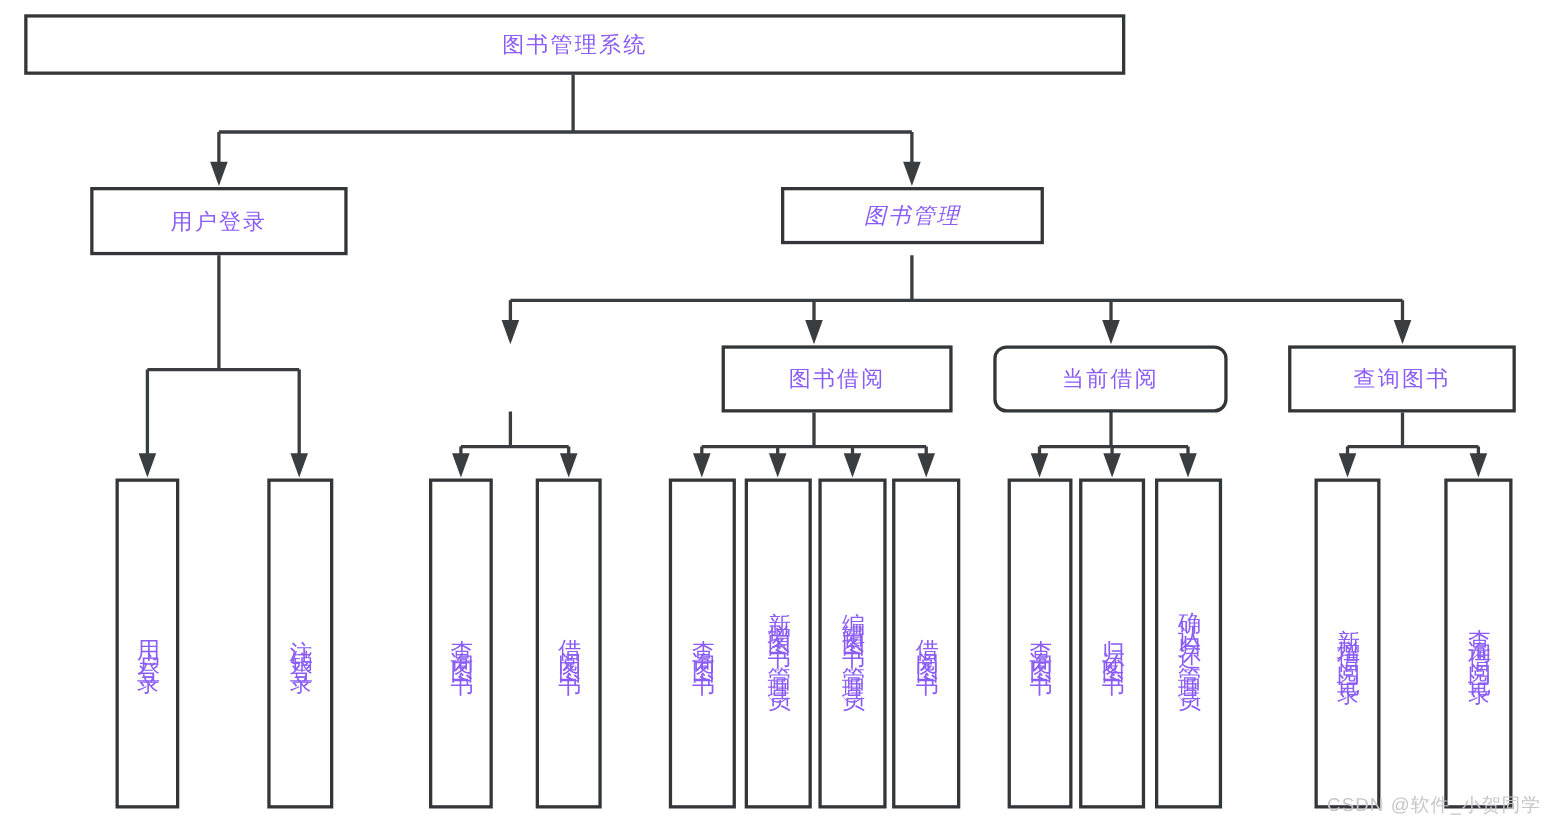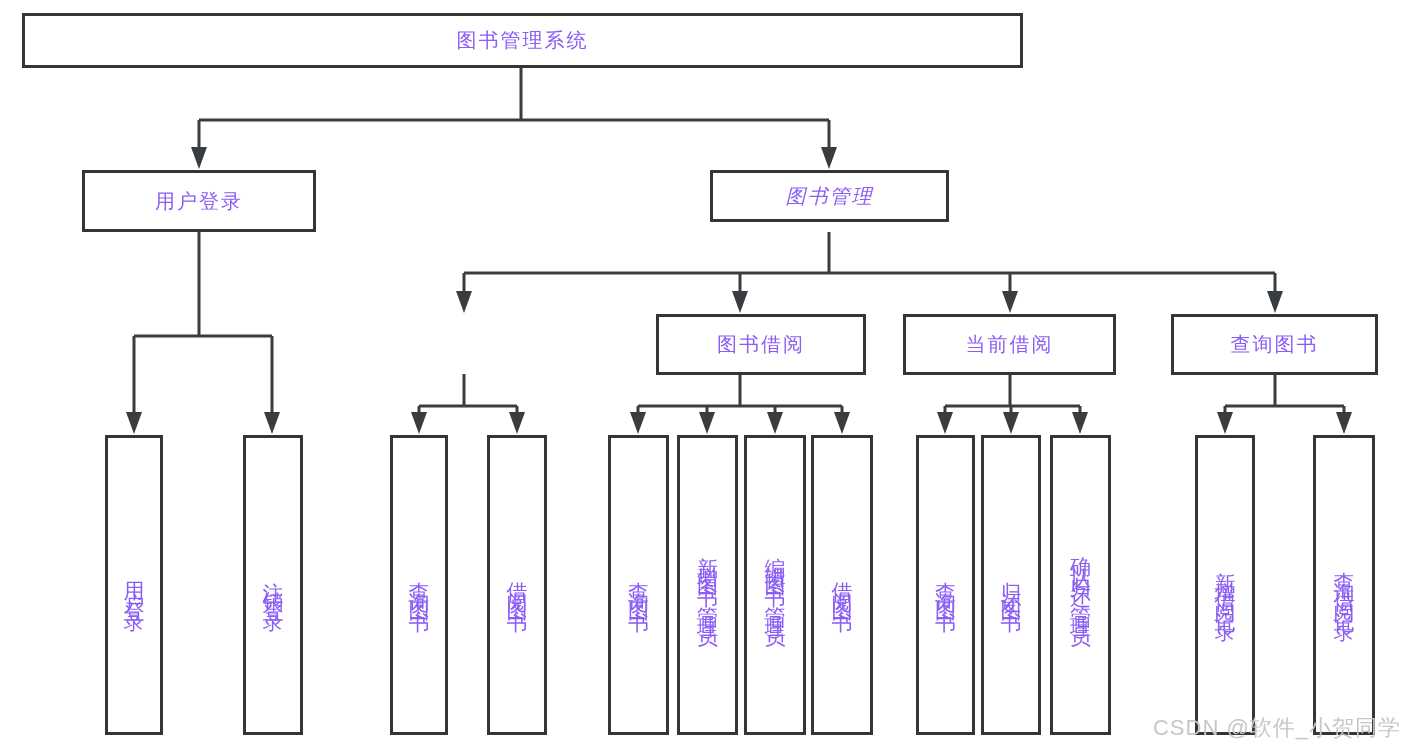--- a/index.html
+++ b/index.html
@@ -14,21 +14,21 @@
     display:flex; align-items:center; justify-content:center;
     white-space:nowrap;
   }
   .box  { font-size:20px; letter-spacing:2px; }
   .vbox {
     font-size:21px; letter-spacing:10px;
     writing-mode:vertical-rl; text-orientation:mixed;
   }
   .watermark {
     position:absolute; right:4px; bottom:4px;
-    font-size:22px; color:#c6c6c6; letter-spacing:1px;text-align:center;
+    font-size:17px; color:#c6c6c6; letter-spacing:1px;text-align:center;
   }
 </style>
 </head>
 <body>
 
 <div class="canvas">
 
   <svg class="wires" viewBox="0 0 1405 747" xmlns="http://www.w3.org/2000/svg">
     <g stroke="#3a3d40" stroke-width="3" fill="none">
       <path d="M521 66 V120 M199 120 H829 M199 120 V150 M829 120 V150"></path>
@@ -79,21 +79,21 @@
       <polygon points="1344,434 1336,412 1352,412"></polygon>
     </g>
   </svg>
 
   <div class="box" style="left:22px; top:13px; width:1001px; height:55px;">图书管理系统</div>
 
   <div class="box" style="left:82px; top:170px; width:234px; height:62px;">用户登录</div>
   <div class="box" style="left:710px; top:170px; width:239px; height:52px;font-style:italic;">图书管理</div>
 
   <div class="box" style="left:632px; top:314px; width:210px; height:61px;margin-left:24px;">图书借阅</div>
-  <div class="box" style="left:903px; top:314px; width:213px; height:61px;">当前借阅</div>
+  <div class="box" style="left:903px; top:314px; width:213px; height:61px;border-radius:12px;">当前借阅</div>
   <div class="box" style="left:1171px; top:314px; width:207px; height:61px;">查询图书</div>
 
   <div class="vbox" style="left:105px; top:435px; width:58px; height:300px;">用户登录</div>
   <div class="vbox" style="left:243px; top:435px; width:60px; height:300px;">注销登录</div>
 
   <div class="vbox" style="left:390px; top:435px; width:58px; height:300px;">查询图书</div>
   <div class="vbox" style="left:487px; top:435px; width:60px; height:300px;">借阅图书</div>
 
   <div class="vbox" style="left:608px; top:435px; width:61px; height:300px;">查询图书</div>
   <div class="vbox" style="left:677px; top:435px; width:61px; height:300px;">新增图书（管理员）</div>

